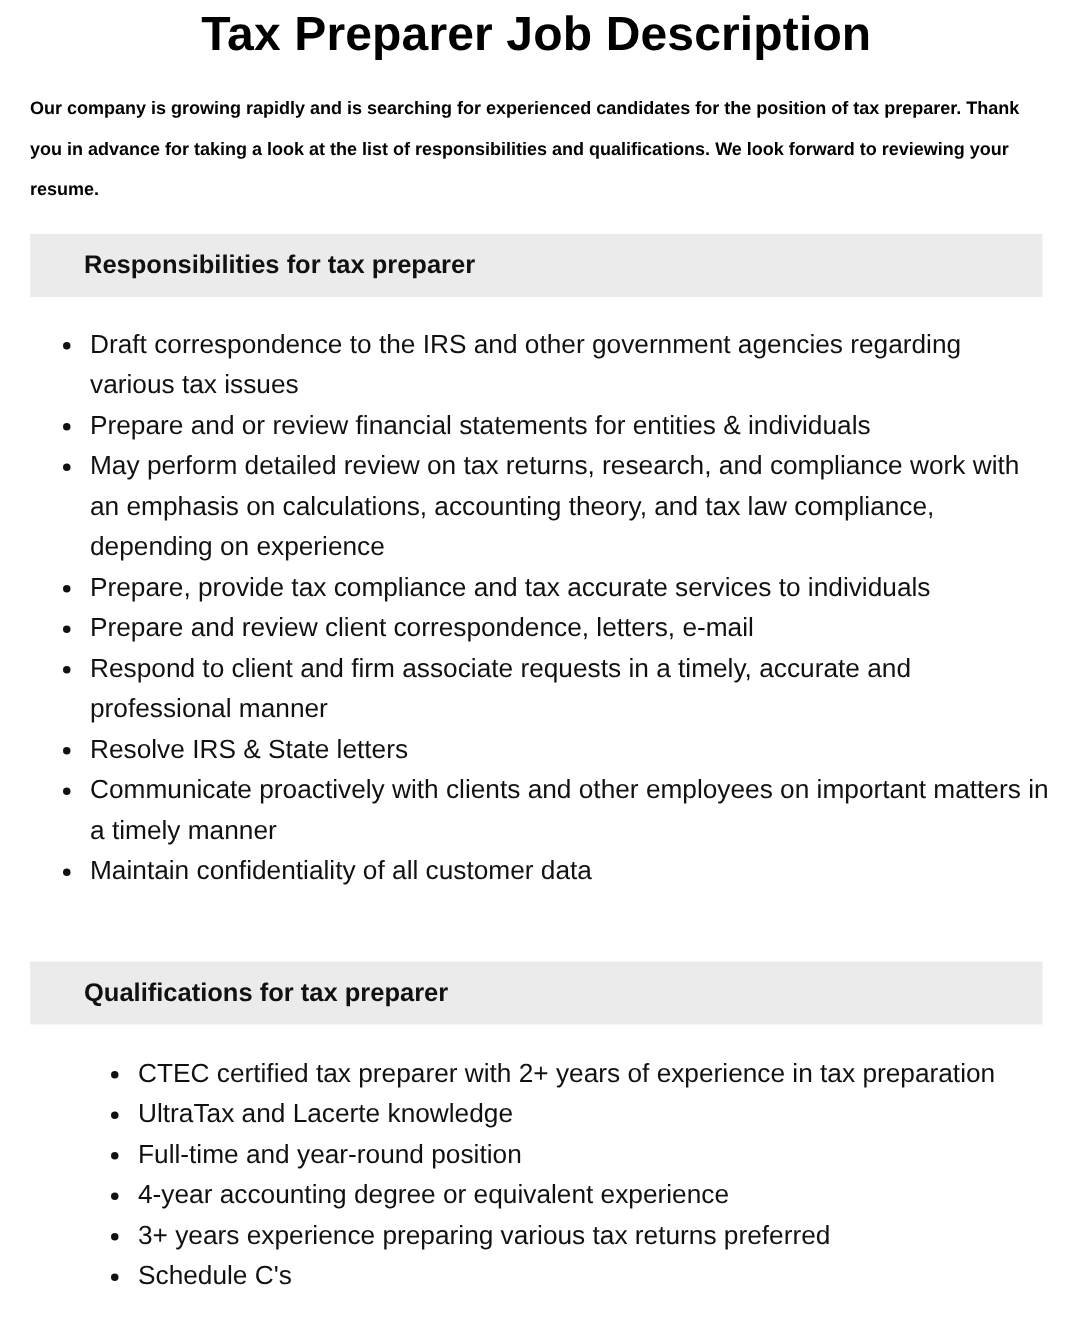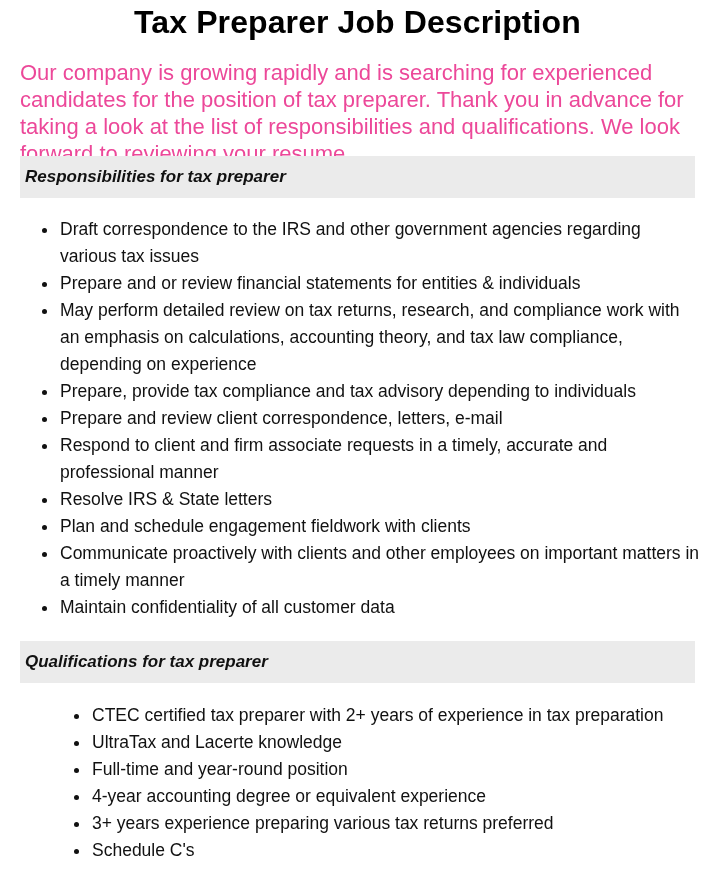--- a/index.html
+++ b/index.html
@@ -30,39 +30,39 @@
       line-height: 40px;
       margin: 0;
       letter-spacing: 0.1px;
       color: #000;
     }
     .intro {
       position: absolute;
       left: 20px;
       top: 59px;
       width: 680px;
-      font-size: 22px;
+      font-size: 12px;
       line-height: 27px;
       margin: 0;
-      color: #ec4899;
+      color: #000000;
+      font-weight: bold;
     }
     .section-header {
       position: absolute;
       left: 20px;
       width: 675px;
       height: 42px;
       background: #ebebeb;
       box-sizing: border-box;
-      padding-left: 5px;
+      padding-left: 36px;
       font-size: 17px;
       font-weight: bold;
       line-height: 42px;
       color: #111;
       margin: 0;
-      font-style: italic;
     }
     .list {
       position: absolute;
       left: 0;
       width: 700px;
       margin: 0;
       padding: 0;
       list-style: none;
     }
     .list li {
@@ -89,25 +89,24 @@
   <h1 class="title">Tax Preparer Job Description</h1>
 
   <p class="intro">Our company is growing rapidly and is searching for experienced candidates for the position of tax preparer. Thank you in advance for taking a look at the list of responsibilities and qualifications. We look forward to reviewing your resume.</p>
 
   <h2 class="section-header" style="top:156px;">Responsibilities for tax preparer</h2>
 
   <ul class="list" style="top:216px;">
     <li><span class="bullet"></span><span>Draft correspondence to the IRS and other government agencies regarding various tax issues</span></li>
     <li><span class="bullet"></span><span>Prepare and or review financial statements for entities &amp; individuals</span></li>
     <li><span class="bullet"></span><span>May perform detailed review on tax returns, research, and compliance work with an emphasis on calculations, accounting theory, and tax law compliance, depending on experience</span></li>
-    <li><span class="bullet"></span><span>Prepare, provide tax compliance and tax advisory depending to individuals</span></li>
+    <li><span class="bullet"></span><span>Prepare, provide tax compliance and tax accurate services to individuals</span></li>
     <li><span class="bullet"></span><span>Prepare and review client correspondence, letters, e-mail</span></li>
     <li><span class="bullet"></span><span>Respond to client and firm associate requests in a timely, accurate and professional manner</span></li>
     <li><span class="bullet"></span><span>Resolve IRS &amp; State letters</span></li>
-    <li><span class="bullet"></span><span>Plan and schedule engagement fieldwork with clients</span></li>
     <li><span class="bullet"></span><span>Communicate proactively with clients and other employees on important matters in a timely manner</span></li>
     <li><span class="bullet"></span><span>Maintain confidentiality of all customer data</span></li>
   </ul>
 
   <h2 class="section-header" style="top:641px;">Qualifications for tax preparer</h2>
 
   <ul class="list" style="top:702px;padding-left:32px;">
     <li><span class="bullet"></span><span>CTEC certified tax preparer with 2+ years of experience in tax preparation</span></li>
     <li><span class="bullet"></span><span>UltraTax and Lacerte knowledge</span></li>
     <li><span class="bullet"></span><span>Full-time and year-round position</span></li>

